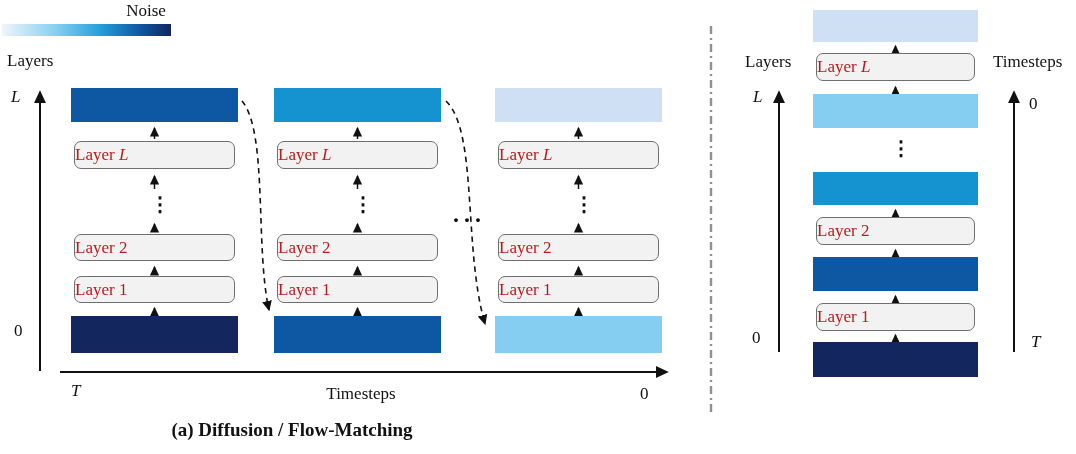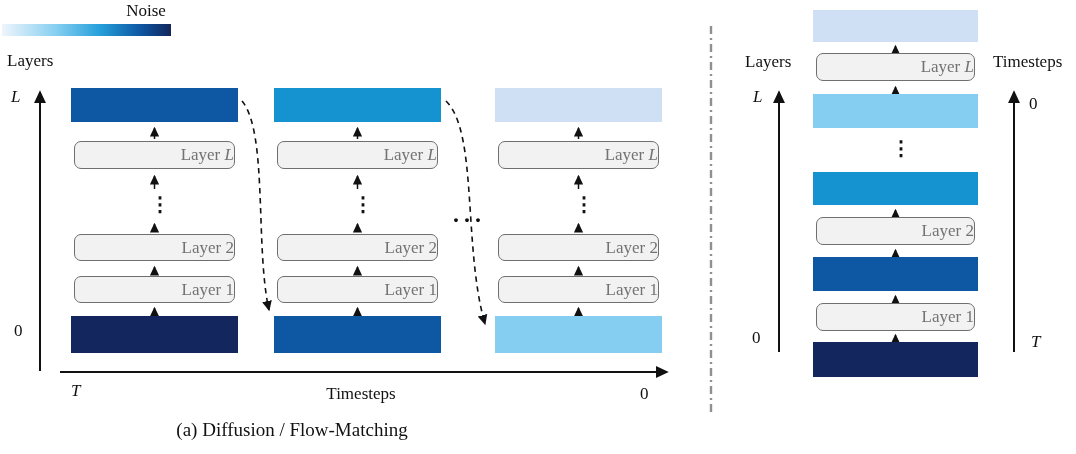--- a/index.html
+++ b/index.html
@@ -4,23 +4,23 @@
 <style>
   html,body{margin:0;padding:0;background:#fff;}
   .canvas{position:relative;width:1076px;height:454px;background:#fff;overflow:hidden;
           font-family:"Liberation Serif", serif;color:#111;}
   .t{position:absolute;font-family:"Liberation Serif", serif;font-size:17px;color:#111;
      white-space:nowrap;line-height:1.1;}
   .it{font-style:italic;}
   .ctr{text-align:center;}
   .bar{position:absolute;}
   .lbox{position:absolute;border:1.5px solid #6f6f6f;border-radius:7px;
-        display:flex;align-items:center;justify-content:flex-end;
-        font-size:17px;color:#737373;box-sizing:border-box;}
-  .caption{position:absolute;font-weight:normal;font-size:19px;text-align:center;white-space:nowrap;}
+        display:flex;align-items:center;justify-content:flex-start;
+        font-size:17px;color:#b91c1c;box-sizing:border-box;}
+  .caption{position:absolute;font-weight:bold;font-size:19px;text-align:center;white-space:nowrap;}
   .vdots{position:absolute;font-size:20px;font-weight:bold;line-height:1;}
   .hdots{position:absolute;font-size:24px;font-weight:bold;letter-spacing:3px;line-height:1;}
   .colorbar{position:absolute;left:2px;top:24px;width:169px;height:12px;}
   svg.lines{position:absolute;left:0;top:0;}
 </style>
 </head>
 <body>
 
 <div class="canvas">
 

